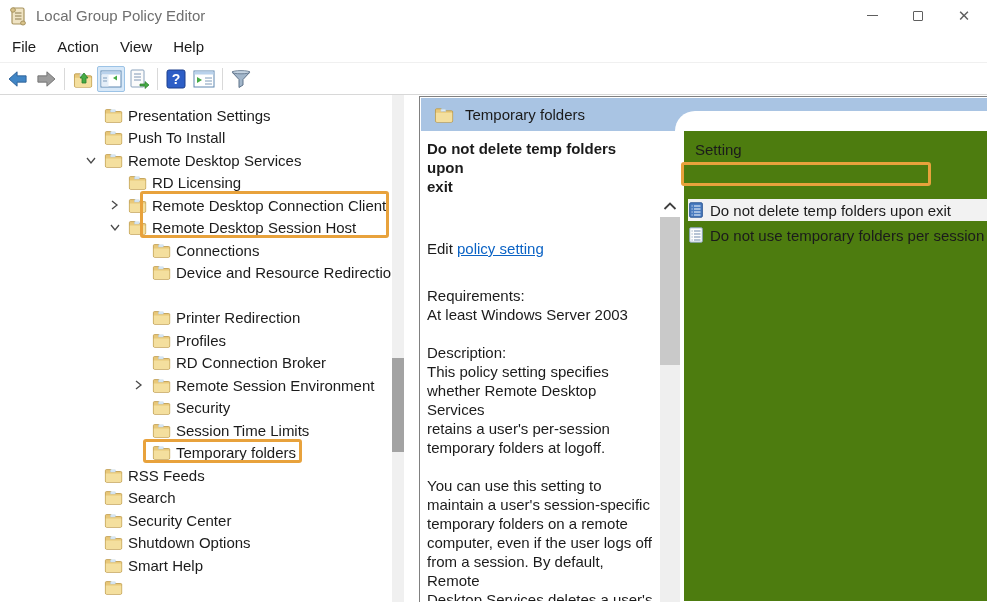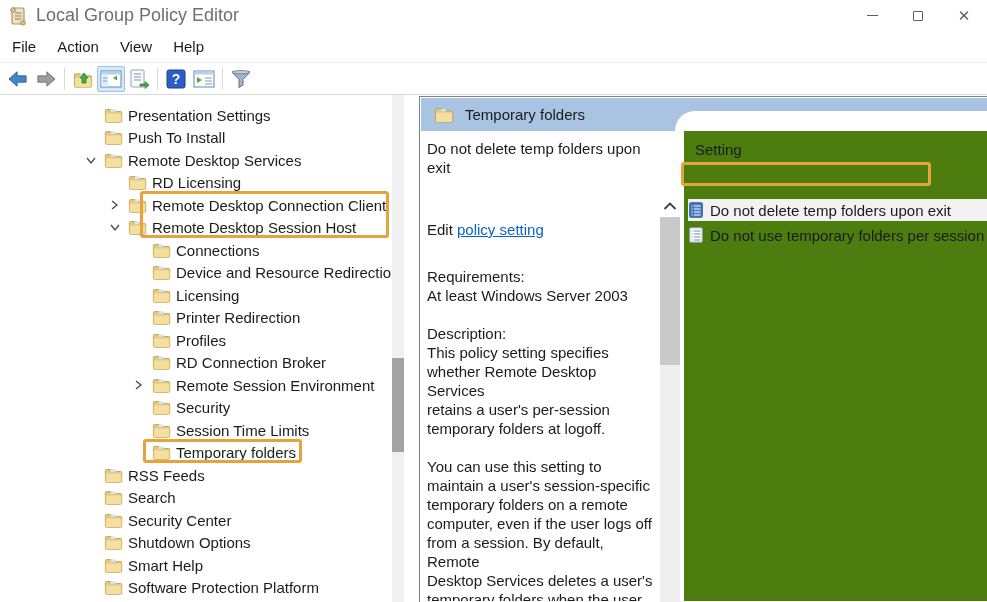--- a/index.html
+++ b/index.html
@@ -4,21 +4,21 @@
 <style>
   * { margin:0; padding:0; box-sizing:border-box; }
   html,body { width:987px; height:602px; overflow:hidden; background:#fff;
     font-family:"Liberation Sans","DejaVu Sans",sans-serif; color:#1b1b1b; }
   #window { position:relative; width:987px; height:602px; background:#fff; }
 
   
   .titlebar { position:absolute; left:0; top:0; width:100%; height:31px; background:#fff;
     display:flex; align-items:center; }
   .titlebar .app-icon { margin-left:9px; width:18px; height:20px; }
-  .titlebar .title { margin-left:9px; font-size:18px; color:#6f6f6f; }
+  .titlebar .title { margin-left:9px; font-size:15px; color:#6f6f6f; }
   .win-controls { position:absolute; right:0; top:0; height:31px; display:flex; }
   .win-btn { width:46px; height:31px; display:flex; align-items:center; justify-content:center; color:#5f5f5f; }
   .glyph-min { display:block; width:11px; height:0; border-top:1px solid #5f5f5f; }
   .glyph-max { display:block; width:10px; height:10px; border:1px solid #5f5f5f; border-radius:1px; }
   .glyph-close { font-size:15px; line-height:1; color:#5f5f5f; }
 
   
   .menubar { position:absolute; left:0; top:31px; width:100%; height:32px; background:#fff;
     display:flex; align-items:center; padding-left:12px; font-size:15px; border-bottom:1px solid #f0f0f0; }
   .menu-item { margin-right:21px; }
@@ -48,21 +48,21 @@
   .pane-header { position:absolute; left:1px; top:1px; width:567px; height:33px; background:#a9c4e3;
     display:flex; align-items:center; }
   .pane-header .folder { width:20px; height:16px; margin-left:13px; }
   .pane-header .hdr-title { margin-left:11px; font-size:15px; color:#1a1a1a; }
   .settings-tab { position:absolute; left:255px; top:14px; width:312px; height:26px; background:#fff;
     border-top-left-radius:20px; }
 
   .detail { position:absolute; left:2px; top:34px; width:234px; height:470px; overflow:hidden;
     padding:8px 2px 0 5px; font-size:15px; line-height:19px; }
   .detail .blk { white-space:pre-line; margin-bottom:19px; }
-  .detail .policy-title { font-weight:normal; }
+  .detail .policy-title { font-weight:bold; }
   .detail .edit-line { margin-bottom:28px;margin-top:43px; }
   .detail a.policy-link { color:#0b63c5; text-decoration:underline; }
 
   .detail-scrollbar { position:absolute; left:238px; top:100px; width:24px; height:484px; }
   .ds-arrow { position:absolute; left:0; width:24px; height:18px; display:flex; align-items:center; justify-content:center; background:#fff; }
   .ds-arrow.up { top:0; }
   .ds-track { position:absolute; left:2px; top:20px; width:20px; height:444px; background:#efefef; }
   .ds-thumb { position:absolute; left:2px; top:20px; width:20px; height:148px; background:#c9c9c9; }
 
   .settings-list { position:absolute; left:264px; top:34px; width:303px; height:470px; background:#4d7c0f; }
@@ -284,27 +284,20 @@
         </svg>
         <span>Connections</span>
       </div>
     <div class="tree-row lvl3" style="top:166px">
         <span class="twisty"></span>
         <svg class="folder">
           <use href="#sym-folder" width="19" height="15"></use>
         </svg>
         <span>Device and Resource Redirection</span>
       </div>
-    <div class="tree-row lvl3" style="top:189px">
-        <span class="twisty"></span>
-        <svg class="folder">
-          <use href="#sym-folder" width="19" height="15"></use>
-        </svg>
-        <span>Licensing</span>
-      </div>
     <div class="tree-row lvl3" style="top:211px">
         <span class="twisty"></span>
         <svg class="folder">
           <use href="#sym-folder" width="19" height="15"></use>
         </svg>
         <span>Printer Redirection</span>
       </div>
     <div class="tree-row lvl3" style="top:234px">
         <span class="twisty"></span>
         <svg class="folder">
@@ -384,21 +377,20 @@
         <svg class="folder">
           <use href="#sym-folder" width="19" height="15"></use>
         </svg>
         <span>Smart Help</span>
       </div>
     <div class="tree-row lvl1" style="top:481px">
         <span class="twisty"></span>
         <svg class="folder">
           <use href="#sym-folder" width="19" height="15"></use>
         </svg>
-        <span>Software Protection Platform</span>
       </div>
     <div class="tree-row lvl1" style="top:503px">
         <span class="twisty"></span>
         <svg class="folder">
           <use href="#sym-folder" width="19" height="15"></use>
         </svg>
         <span></span>
       </div>
   </div>
   <div class="tree-scrollbar">

